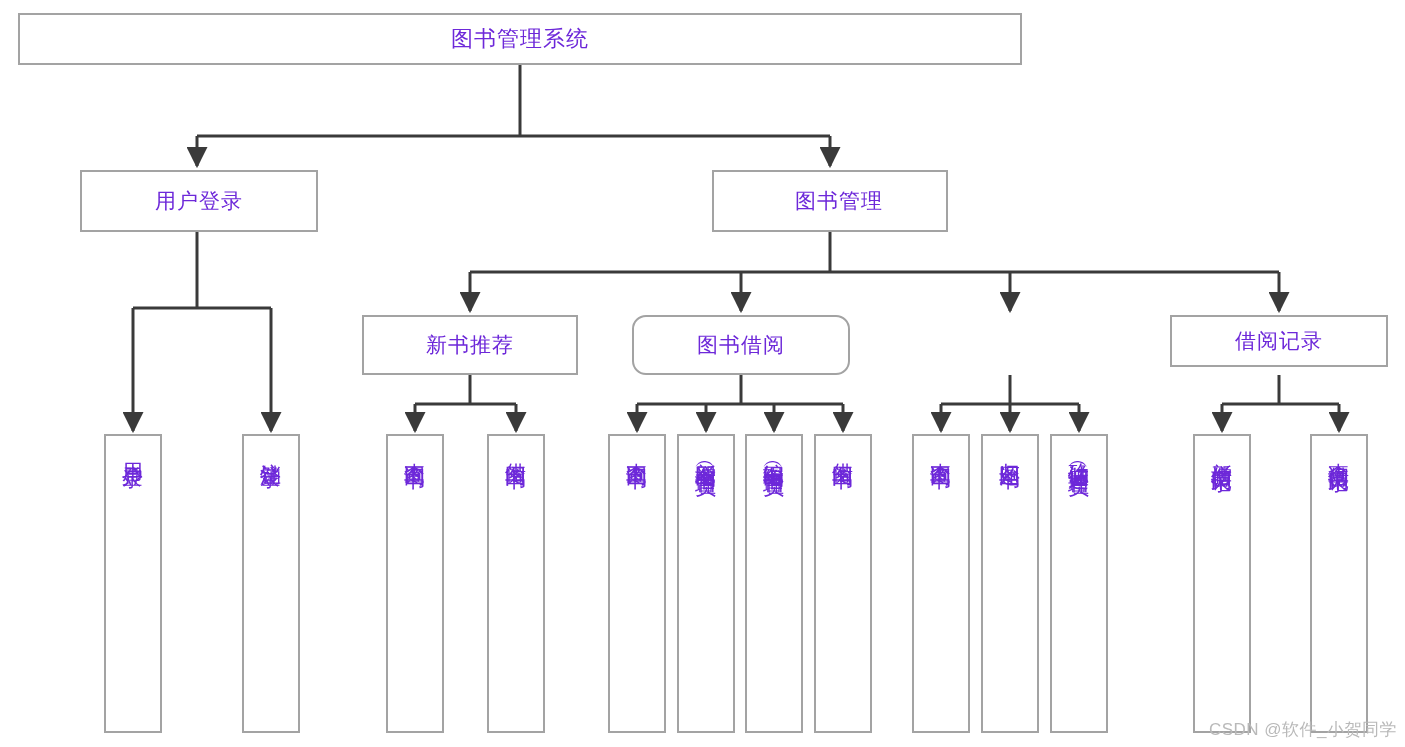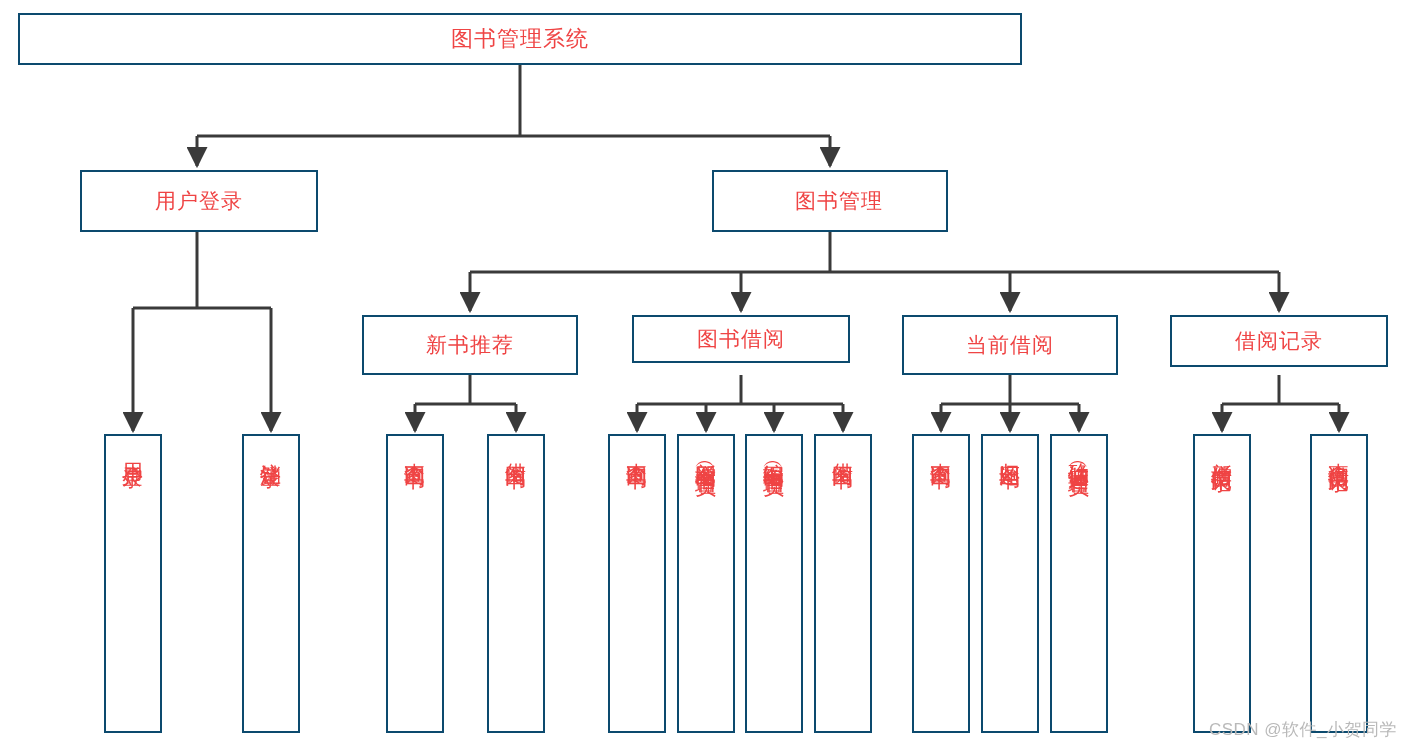--- a/index.html
+++ b/index.html
@@ -23,25 +23,25 @@
     left: 0;
     top: 0;
     width: 1405px;
     height: 747px;
     pointer-events: none;
   }
   .node {
     position: absolute;
     box-sizing: border-box;
     background: #ffffff;
-    border: 2px solid #0c4a6e;
+    border: 2px solid #a3a3a3;
     display: flex;
     align-items: center;
     justify-content: center;
-    color: #ef4444;
+    color: #6d28d9;
   }
   .node-h {
     font-size: 21px;
     letter-spacing: 1px;
     line-height: 1.2;
   }
   .node-root {
     font-size: 22px;
   }
   .node-v {
@@ -136,27 +136,24 @@
   </div>
 
   <div class="node node-h" style="left:712px; top:170px; width:236px; height:62px;padding-left:18px;">
     <span>图书管理</span>
   </div>
 
   <div class="node node-h" style="left:362px; top:315px; width:216px; height:60px;justify-content:center;">
     <span>新书推荐</span>
   </div>
 
-  <div class="node node-h" style="left:632px; top:315px; width:218px; height:48px;">
+  <div class="node node-h" style="left:632px; top:315px; width:218px; height:60px;border-radius:14px;">
     <span>图书借阅</span>
   </div>
 
-  <div class="node node-h" style="left:902px; top:315px; width:216px; height:60px;">
-    <span>当前借阅</span>
-  </div>
 
   <div class="node node-h" style="left:1170px; top:315px; width:218px; height:52px;">
     <span>借阅记录</span>
   </div>
 
   <div class="node node-v" style="left:104px; top:434px; width:58px; height:299px;">
     <span class="vlabel">用户登录</span>
   </div>
 
   <div class="node node-v" style="left:242px; top:434px; width:58px; height:299px;">

